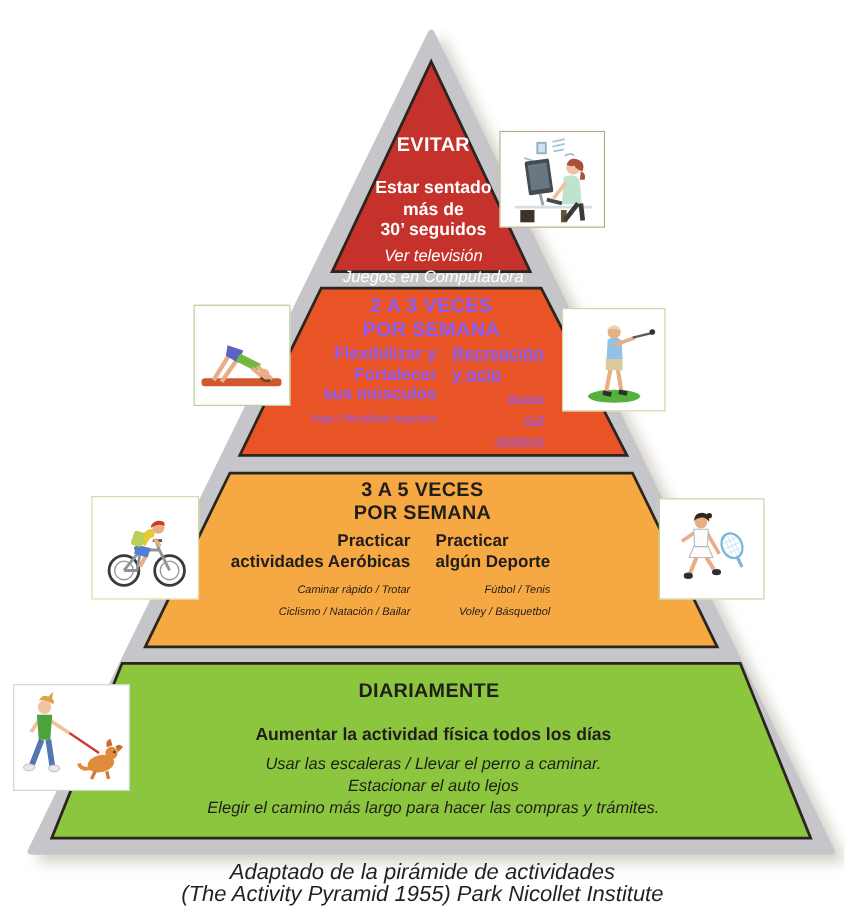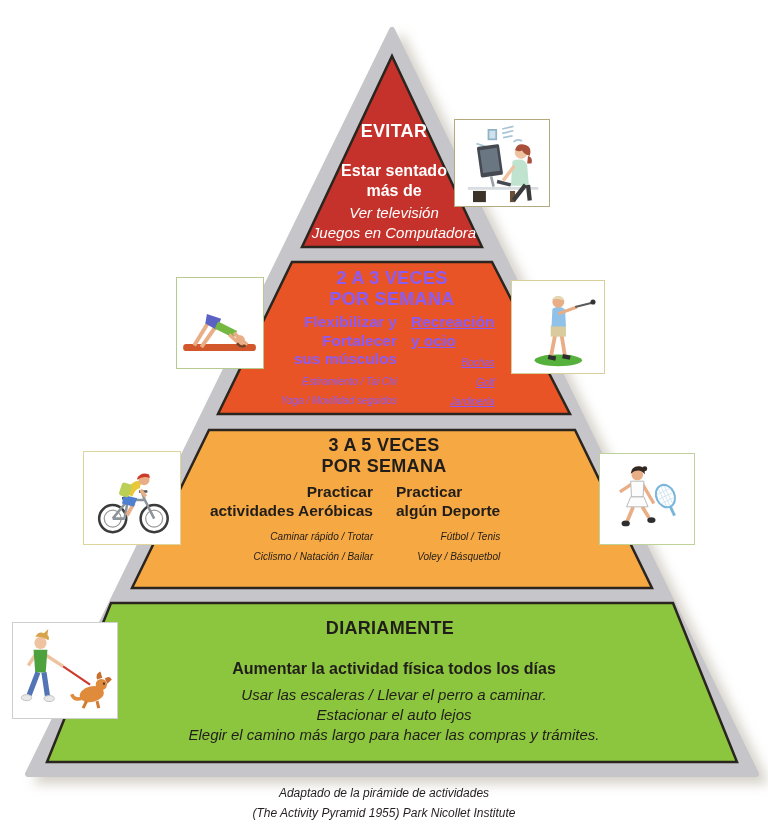--- a/index.html
+++ b/index.html
@@ -38,21 +38,21 @@
   
   #lvl4-title{position:absolute;left:190px;top:618px;width:400px;text-align:center;
               font-size:18px;font-weight:bold;letter-spacing:.3px;}
   #lvl4-head{position:absolute;left:84px;top:660px;width:620px;text-align:center;
              font-size:16px;font-weight:bold;}
   #lvl4-items{position:absolute;left:84px;top:685px;width:620px;text-align:center;}
   #lvl4-items div{font-size:15px;font-style:italic;line-height:20px;}
 
   
   #footer{position:absolute;left:0;top:783px;width:768px;text-align:center;color:#231f20;}
-  #footer div{font-size:12px;font-style:italic;line-height:20px;}
+  #footer div{font-size:20px;font-style:italic;line-height:20px;}
 
   
   .pic{position:absolute;background:#ffffff;display:flex;align-items:center;justify-content:center;}
   .pic svg{width:92%;height:92%;}
   #pic-computer{left:454px;top:119px;width:94px;height:86px;border:1px solid #b3a97c;}
   #pic-yoga   {left:176px;top:277px;width:86px;height:90px;border:1px solid #b6c98e;}
   #pic-golf   {left:511px;top:280px;width:92px;height:92px;border:1px solid #d8d09b;}
   #pic-bike   {left:83px; top:451px;width:96px;height:92px;border:1px solid #ddd59c;}
   #pic-tennis {left:599px;top:453px;width:94px;height:90px;border:1px solid #bed29a;}
   #pic-dog    {left:12px; top:622px;width:104px;height:95px;border:1px solid #cfcfcf;}
@@ -73,39 +73,39 @@
     <polygon points="292,262 492,262 570,414 218,414" stroke="#2b251f" stroke-width="2.5" fill="#e85426"></polygon>
     <polygon points="209,430 575,430 652,588 132,588" stroke="#2b251f" stroke-width="2.5" fill="#f6a843"></polygon>
     <polygon points="111,603 673,603 737,762 47,762" stroke="#2b251f" stroke-width="2.5" fill="#8cc63e"></polygon>
   </svg>
 
   <div id="lvl1">
     <div class="t">EVITAR</div>
     <div class="sub">
       <div>Estar sentado</div>
       <div>más de</div>
+      <div>30’ seguidos</div>
     </div>
     <div class="ex">
       <div>Ver televisión</div>
       <div>Juegos en Computadora</div>
     </div>
   </div>
 
   <div id="lvl2-title" class="lvl-title t-white">
     <div>2 A 3 VECES</div>
     <div>POR SEMANA</div>
   </div>
   <div id="lvl2-left" class="col ta-r t-white">
     <div class="col-head">
       <div>Flexibilizar y</div>
       <div>Fortalecer</div>
       <div>sus músculos</div>
     </div>
     <div class="col-items">
-      <div>Estiramiento / Tai Chi</div>
       <div>Yoga / Movilidad seguidos</div>
     </div>
   </div>
   <div id="lvl2-right" class="col ta-l t-white">
     <div class="col-head">
       <div>Recreación</div>
       <div>y ocio</div>
     </div>
     <div class="col-items">
       <div>Bochas</div>

